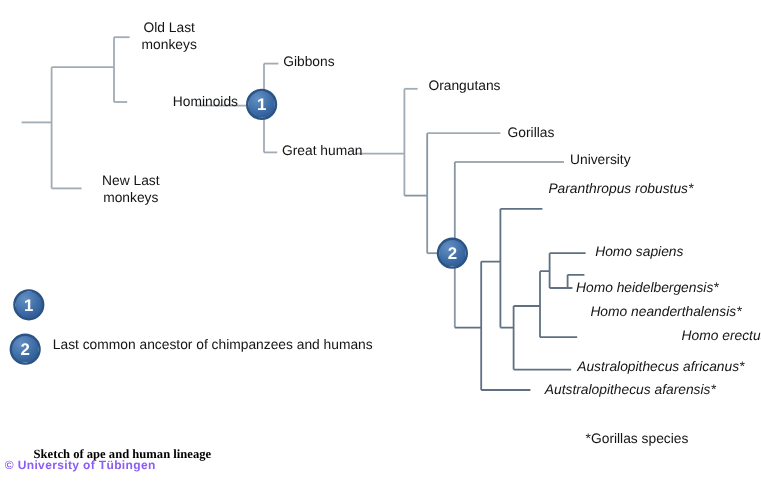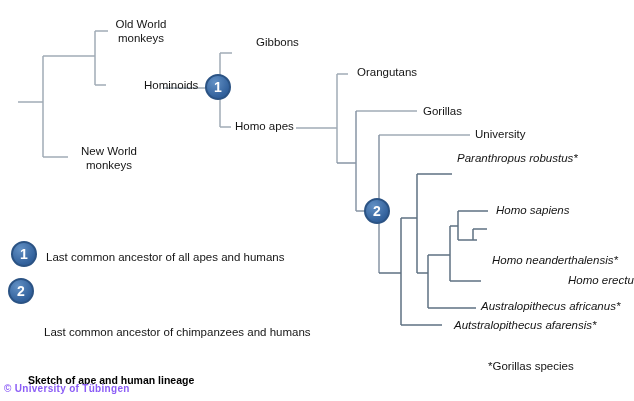--- a/index.html
+++ b/index.html
@@ -80,59 +80,59 @@
       <line x1="458" y1="240" x2="477" y2="240"></line>
       <line x1="473" y1="229" x2="473" y2="240"></line>
       <line x1="473" y1="229" x2="487" y2="229"></line>
     </g>
   </svg>
 
   <div class="marker" style="left:205px;top:74px;">1</div>
   <div class="marker" style="left:364px;top:198px;">2</div>
 
   <div class="lbl lbl2" style="left:110px;top:18px;width:62px;">
-    <span>Old World</span><br>
+    <span>Old Last</span><br>
     <span>monkeys</span>
   </div>
 
   <div class="lbl" style="left:108px;top:79px;padding-left:36px;">Hominoids</div>
 
   <div class="lbl lbl2" style="left:78px;top:145px;width:62px;">
-    <span>New World</span><br>
+    <span>New Last</span><br>
     <span>monkeys</span>
   </div>
 
-  <div class="lbl" style="left:236px;top:36px;margin-left:20px;">Gibbons</div>
+  <div class="lbl" style="left:236px;top:46px;">Gibbons</div>
 
-  <div class="lbl" style="left:235px;top:120px;">Homo apes</div>
+  <div class="lbl" style="left:235px;top:120px;">Great human</div>
 
   <div class="lbl" style="left:357px;top:66px;">Orangutans</div>
 
   <div class="lbl" style="left:423px;top:105px;">Gorillas</div>
 
   <div class="lbl" style="left:475px;top:128px;">University</div>
 
   <div class="lbl sp" style="left:457px;top:152px;">Paranthropus robustus*</div>
 
   <div class="lbl sp" style="left:496px;top:204px;">Homo sapiens</div>
 
   <div class="lbl sp" style="left:492px;top:222px;margin-top:32px;">Homo neanderthalensis*</div>
 
+  <div class="lbl sp" style="left:480px;top:234px;">Homo heidelbergensis*</div>
 
   <div class="lbl sp" style="left:520px;top:274px;margin-left:48px;">Homo erectus*</div>
 
   <div class="lbl sp" style="left:481px;top:300px;">Australopithecus africanus*</div>
 
   <div class="lbl sp" style="left:454px;top:319px;">Autstralopithecus afarensis*</div>
 
   <div class="marker" style="left:11px;top:241px;">1</div>
-  <div class="legend-text" style="left:46px;top:251px;">Last common ancestor of all apes and humans</div>
 
   <div class="marker" style="left:8px;top:278px;">2</div>
-  <div class="legend-text" style="left:44px;top:282px;margin-top:44px;">Last common ancestor of chimpanzees and humans</div>
+  <div class="legend-text" style="left:44px;top:282px;">Last common ancestor of chimpanzees and humans</div>
 
   <div class="note" style="left:488px;top:360px;">*Gorillas species</div>
 
-  <div class="title" style="left:28px;top:374px;">Sketch of ape and human lineage</div>
+  <div class="title" style="left:28px;top:374px;font-family:Liberation Serif, serif;">Sketch of ape and human lineage</div>
 
   <div class="watermark" style="left:4px;top:383px;">© University of Tübingen</div>
 
 </div>
 
 </body></html>

